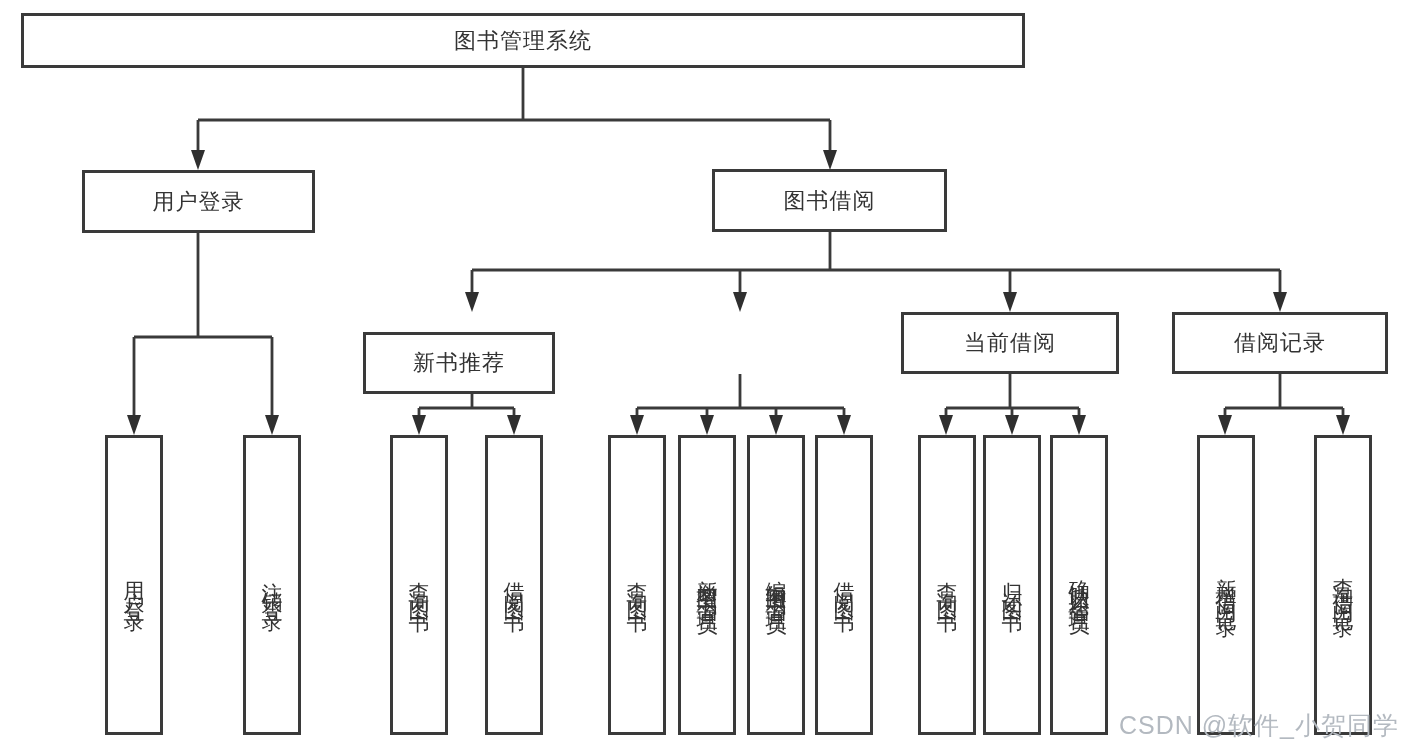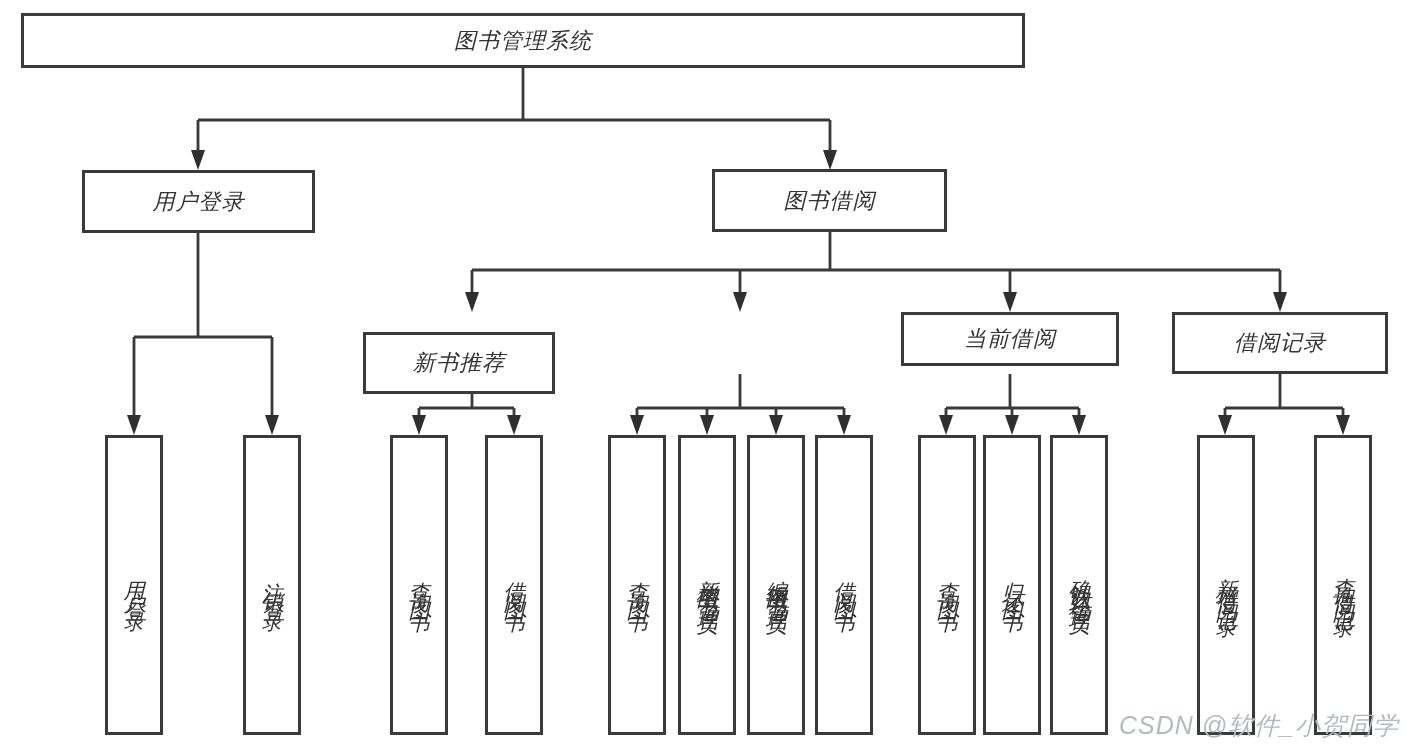--- a/index.html
+++ b/index.html
@@ -2,21 +2,20 @@
 <html><head>
 <meta charset="utf-8">
 <style>
   html,body{margin:0;padding:0;background:#ffffff;}
   #stage{
     position:relative;
     width:1405px;height:747px;
     background:#ffffff;
     font-family:"Liberation Sans","DejaVu Sans",sans-serif;
     overflow:hidden;
-    font-style:italic;
   }
   .box{
     position:absolute;
     box-sizing:border-box;
     border:3px solid #3a3a3a;
     background:#ffffff;
     display:flex;
     align-items:center;
     justify-content:center;
     color:#333333;
@@ -87,21 +86,21 @@
     <polygon points="1218,415 1232,415 1225,435"></polygon>
     <polygon points="1336,415 1350,415 1343,435"></polygon>
   </svg>
 
   <div class="box" style="left:21px;top:13px;width:1004px;height:55px;">图书管理系统</div>
 
   <div class="box" style="left:82px;top:170px;width:233px;height:63px;">用户登录</div>
   <div class="box" style="left:712px;top:169px;width:235px;height:63px;">图书借阅</div>
 
   <div class="box" style="left:363px;top:332px;width:192px;height:62px;">新书推荐</div>
-  <div class="box" style="left:901px;top:312px;width:218px;height:54px;">当前借阅</div>
+  <div class="box" style="left:901px;top:312px;width:218px;height:62px;">当前借阅</div>
   <div class="box" style="left:1172px;top:312px;width:216px;height:62px;">借阅记录</div>
 
   <div class="box leaf vtext" style="left:105px;">用户登录</div>
   <div class="box leaf vtext" style="left:243px;">注销登录</div>
 
   <div class="box leaf vtext" style="left:390px;">查询图书</div>
   <div class="box leaf vtext" style="left:485px;">借阅图书</div>
 
   <div class="box leaf vtext" style="left:608px;">查询图书</div>
   <div class="box leaf vtext" style="left:678px;letter-spacing:5px;">新增图书（管理员）</div>

